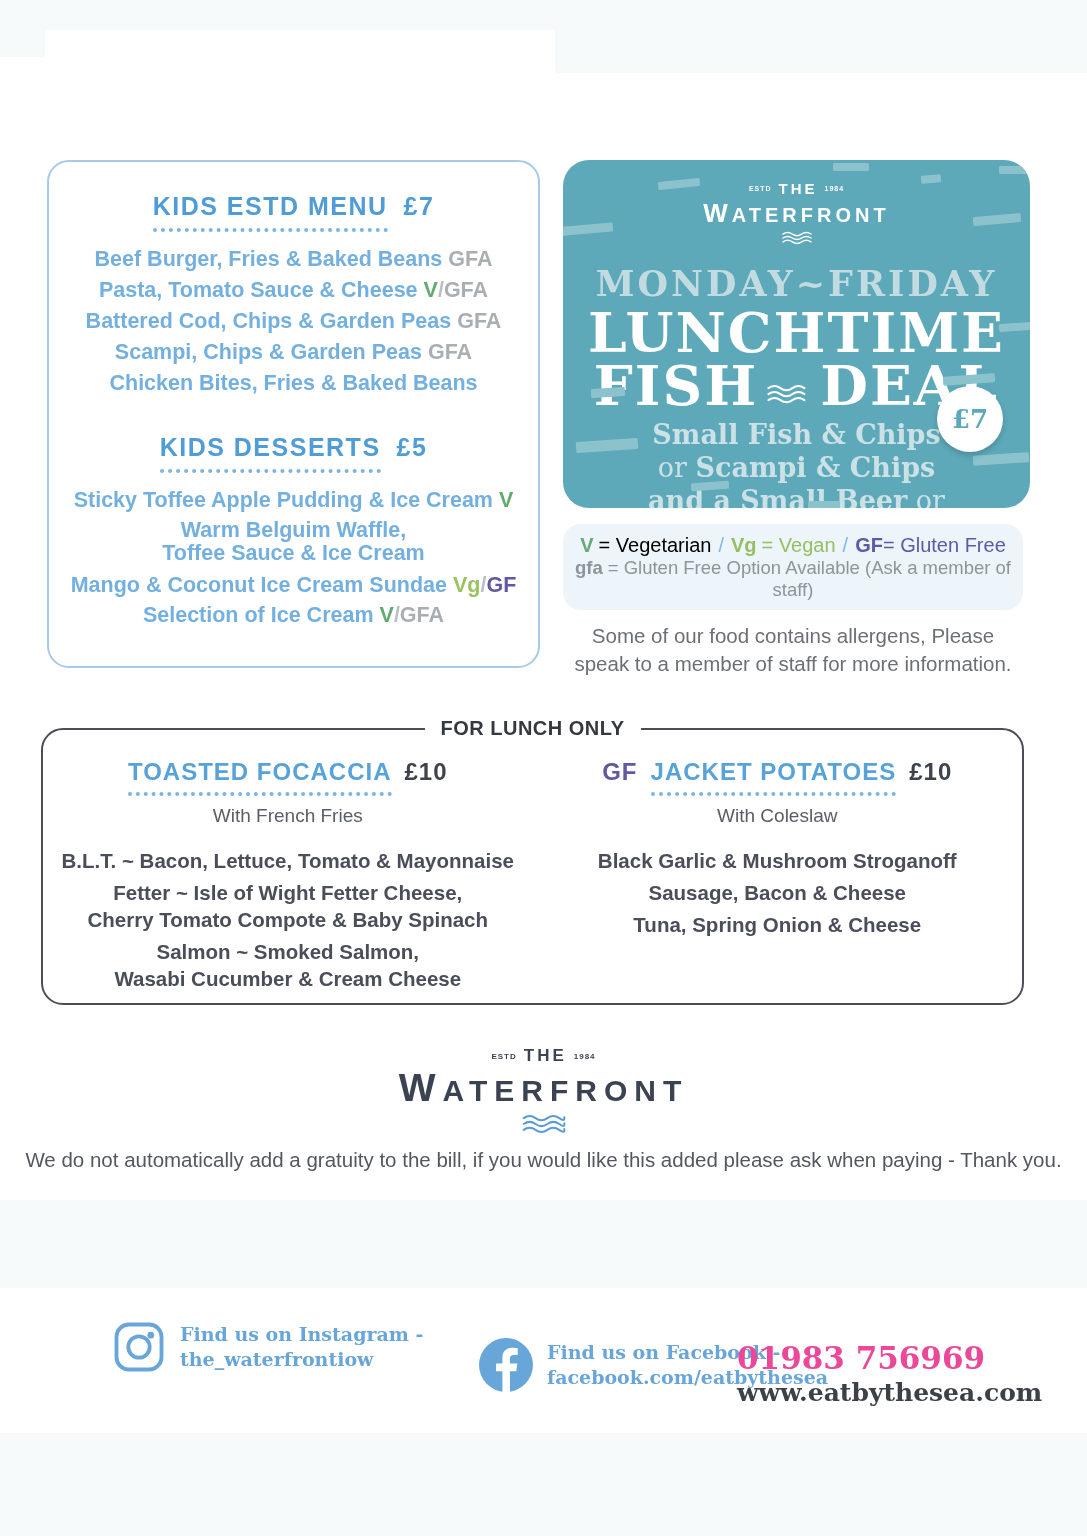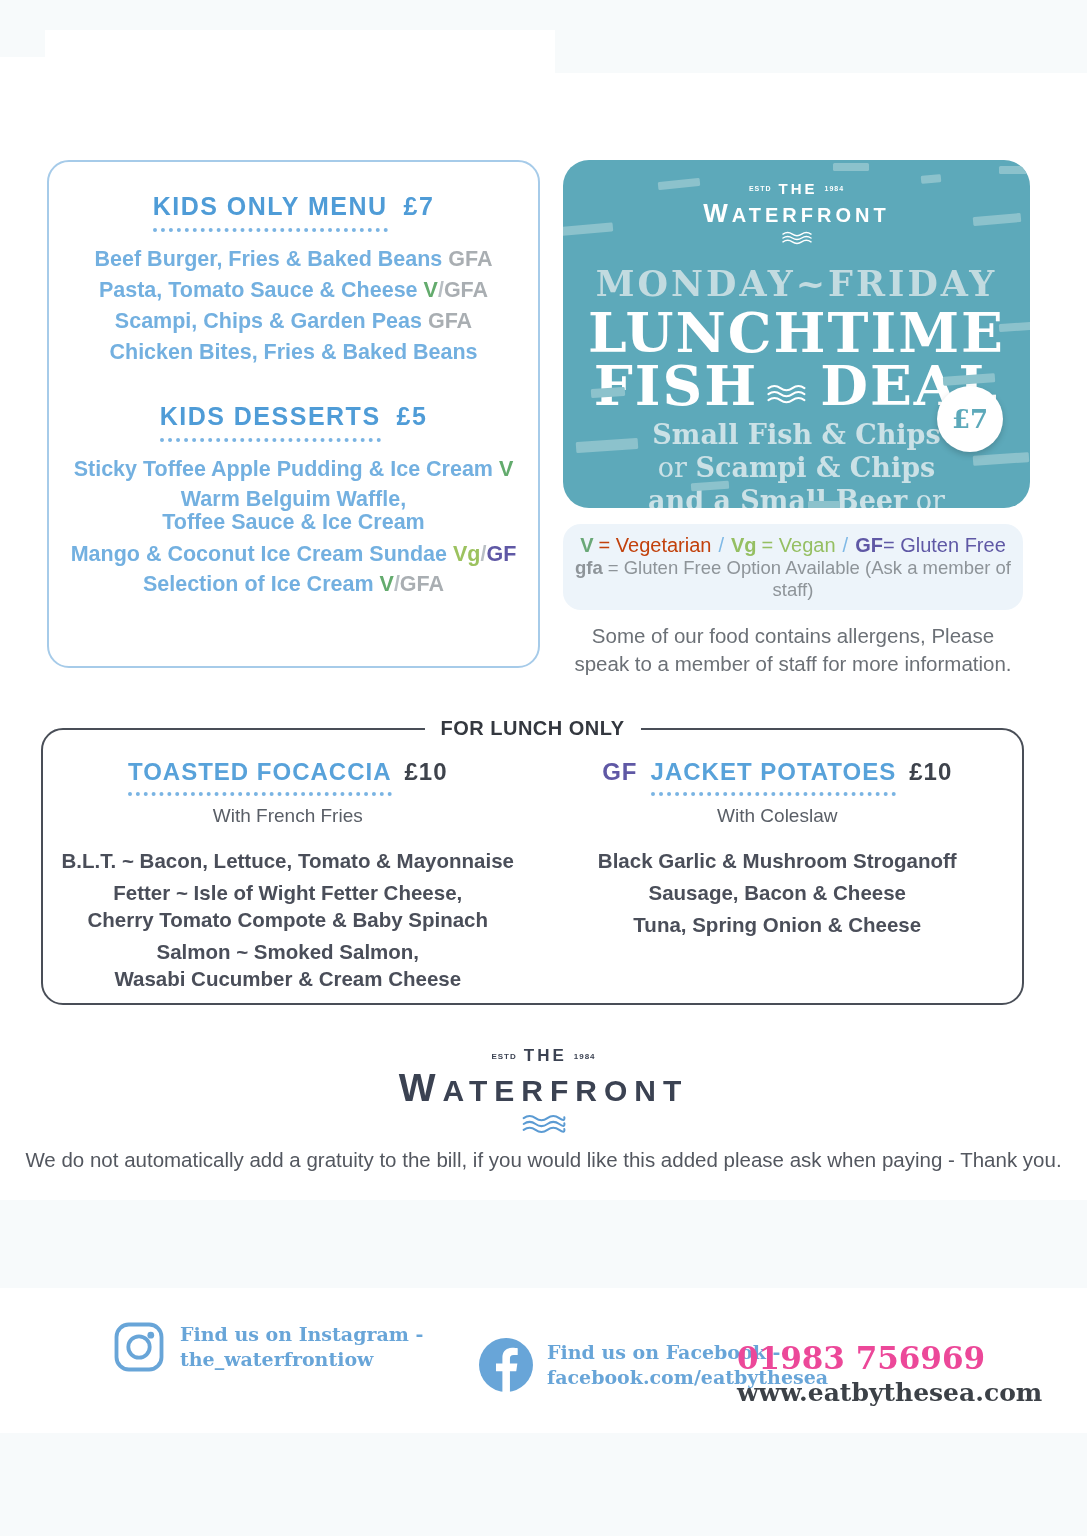--- a/index.html
+++ b/index.html
@@ -64,21 +64,21 @@
   }
 
   
   .legend {
     position:absolute; left:563px; top:524px; width:460px; height:86px;
     background:#edf4fa; border-radius:18px; display:flex; flex-direction:column;
     justify-content:center; text-align:center; z-index:2;
   }
   .legend-line1 { font-size:20px; }
   .leg-v   { color:#6aa877; font-weight:bold; }
-  .leg-vr  { color:#c2410c; margin-left:5px; }
+  .leg-vr  { color:#000000; margin-left:5px; }
   .leg-vg  { color:#95bf62; font-weight:bold; }
   .leg-vgr { color:#95bf62; margin-left:5px; }
   .leg-gf  { color:#5f58a5; font-weight:bold; }
   .leg-gfr { color:#5f58a5; }
   .leg-sep { color:#7fb9e6; margin:0 7px; }
   .legend-line2 { font-size:18.5px; color:#8e9499; margin-top:0; }
   .legend-line2 .gfa-b { font-weight:bold; }
   .legend-line2 .gfa-r { margin-left:5px; }
 
   .allergen { position:absolute; left:563px; top:622px; width:460px; text-align:center;
@@ -128,31 +128,35 @@
 
 <div class="band" id="band-top">
   <div class="notch1"></div>
   <div class="notch2"></div>
 </div>
 <div class="band" id="band-mid"></div>
 <div class="band" id="band-bottom"></div>
 
 <div class="kids-box">
   <div class="menu-heading">
-    <span class="dotted">KIDS ONLY MENU</span>
+    <span class="dotted">KIDS ESTD MENU</span>
     <span>£7</span>
   </div>
   <div class="kids-items">
     <div class="kitem">
       <span>Beef Burger, Fries &amp; Baked Beans</span>
       <span class="tag-gfa">GFA</span>
     </div>
     <div class="kitem">
       <span>Pasta, Tomato Sauce &amp; Cheese</span>
       <span class="tag-v">V</span><span class="tag-sep">/</span><span class="tag-gfa">GFA</span>
+    </div>
+    <div class="kitem">
+      <span>Battered Cod, Chips &amp; Garden Peas</span>
+      <span class="tag-gfa">GFA</span>
     </div>
     <div class="kitem">
       <span>Scampi, Chips &amp; Garden Peas</span>
       <span class="tag-gfa">GFA</span>
     </div>
     <div class="kitem">
       <span>Chicken Bites, Fries &amp; Baked Beans</span>
     </div>
   </div>
 

